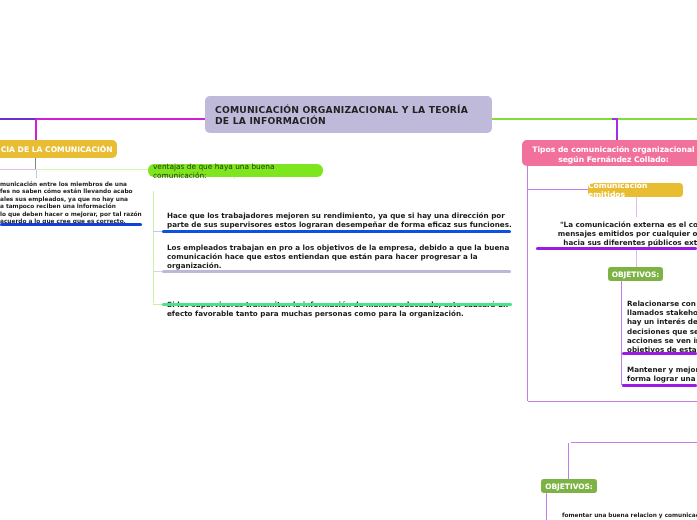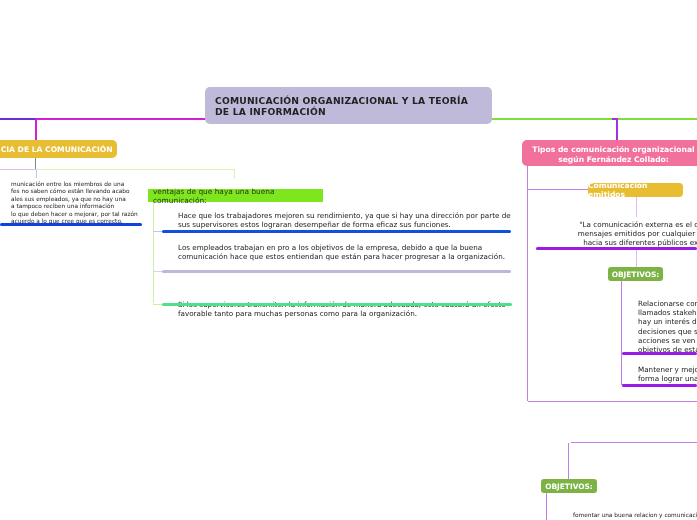--- a/index.html
+++ b/index.html
@@ -7,21 +7,21 @@
       width:697px; height:520px; position:relative; overflow:hidden;
       background:#ffffff;
       font-family:"DejaVu Sans", sans-serif;
     }
     .line { position:absolute; }
     .node {
       position:absolute; box-sizing:border-box;
       border-radius:5px; font-weight:bold;
     }
     .root {
-      left:205px; top:87px; width:287px; height:37px;
+      left:205px; top:96px; width:287px; height:37px;
       background:#bfb9da; color:#222;
       font-size:9.2px; line-height:11px; padding:8px 10px 0 10px;
       letter-spacing:0.2px;
     }
     .yellow {
       background:#e9bd32; color:#fff; font-size:7.6px;
       display:flex; align-items:center; justify-content:center;
     }
     .lime {
       background:#7de61e; color:#2b3a10; font-weight:normal;
@@ -29,22 +29,22 @@
     }
     .pink {
       background:#f2719c; color:#fff; font-size:7.6px; line-height:10px;
       text-align:center; padding-top:5px;
     }
     .green {
       background:#7db344; color:#fff; font-size:7.4px;
       display:flex; align-items:center; justify-content:center;
     }
     .txt {
-      position:absolute; font-weight:normal; color:#1a1a1a;
-      font-size:7.2px; line-height:9.2px;margin-left:11px;
+      position:absolute; font-weight:bold; color:#1a1a1a;
+      font-size:7.2px; line-height:9.2px;
     }
     .txt.small { font-size:5.8px; line-height:7.4px; }
     .ul { position:absolute; height:3px; border-radius:2px; }
   </style>
 </head>
 <body>
 
 <div class="line" style="left:0;top:118px;width:36px;height:2px;background:#6a2fd0;"></div>
 <div class="line" style="left:36px;top:118px;width:313px;height:2px;background:#d21fd2;"></div>
 
@@ -91,21 +91,21 @@
 <div class="txt small" style="left:0;top:181px;width:145px;">
   <div>municación entre los miembros de una</div>
   <div>fes  no saben cómo están llevando acabo</div>
   <div>ales sus empleados, ya que no hay una</div>
   <div>a tampoco reciben una información</div>
   <div>lo que deben hacer o mejorar, por tal razón</div>
   <div>acuerdo a lo que cree que es correcto.</div>
 </div>
 <div class="ul" style="left:0;top:223px;width:142px;background:#1040e0;"></div>
 
-<div class="node lime" style="left:148px;top:189px;width:175px;height:13px;border-radius:0;">
+<div class="node lime" style="left:148px;top:164px;width:175px;height:13px;border-radius:6px;">
   <span>ventajas de que haya una buena comunicación:</span>
 </div>
 
 <div class="txt" style="left:167px;top:211px;width:345px;">
   <span>Hace que los trabajadores mejoren su rendimiento, ya que si hay una dirección por parte de sus supervisores estos lograran desempeñar de forma eficaz sus funciones.</span>
 </div>
 <div class="ul" style="left:162px;top:230px;width:349px;background:#1050e0;"></div>
 
 <div class="txt" style="left:167px;top:243px;width:345px;">
   <span>Los empleados trabajan en pro a los objetivos de la empresa, debido a que la buena comunicación hace que estos entiendan que están para hacer progresar a la organización.</span>

